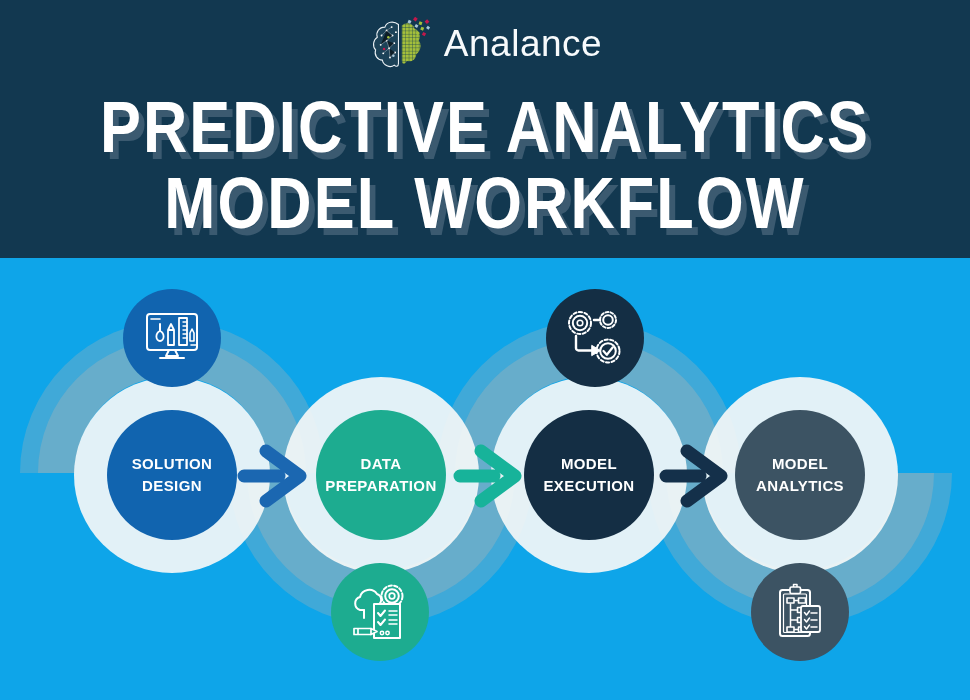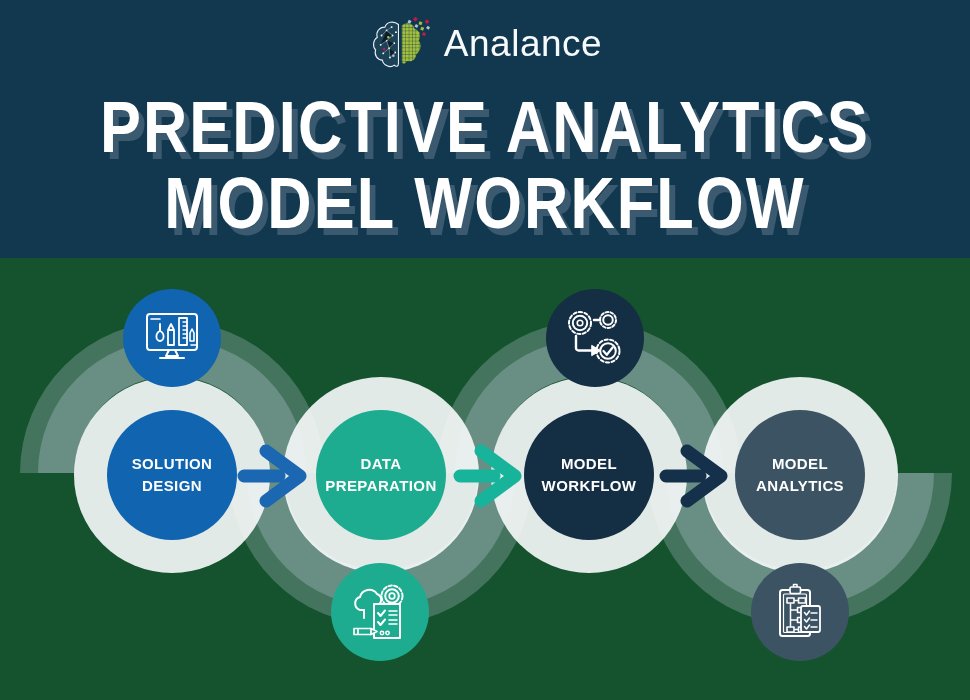--- a/index.html
+++ b/index.html
@@ -25,21 +25,21 @@
         display:flex;align-items:center;justify-content:center;}
   .icon-circle svg{width:64px;height:64px;}
   .s1{left:107px;top:410px;} .s2{left:316px;top:410px;}
   .s3{left:524px;top:410px;} .s4{left:735px;top:410px;}
   .i1{left:123px;top:289px;} .i2{left:331px;top:563px;}
   .i3{left:546px;top:289px;} .i4{left:751px;top:563px;}
 </style>
 </head>
 <body>
 
-<div class="canvas" style="background: #14532d;">
+<div class="canvas" style="background: #0ea5e9;">
 
   <div class="header" style="background: rgb(18, 56, 80);">
     <div class="logo">
       <svg width="66" height="62" viewBox="0 0 78 64">
         <defs>
           <pattern id="grid" width="4" height="4" patternUnits="userSpaceOnUse">
             <rect width="4" height="4" fill="#a4bf3b"></rect>
             <path d="M0 0 H4 M0 0 V4" stroke="#123850" stroke-width="0.8" fill="none"></path>
           </pattern>
         </defs>
@@ -120,21 +120,21 @@
   <div class="step-circle s2" style="background: rgb(29, 172, 144);">
     <span>DATA</span>
     <span>PREPARATION</span>
   </div>
   <div class="step-circle s1" style="background: rgb(17, 100, 175);">
     <span>SOLUTION</span>
     <span>DESIGN</span>
   </div>
   <div class="step-circle s3" style="background: rgb(20, 46, 68);">
     <span>MODEL</span>
-    <span>WORKFLOW</span>
+    <span>EXECUTION</span>
   </div>
   <div class="step-circle s4" style="background: rgb(60, 83, 99);">
     <span>MODEL</span>
     <span>ANALYTICS</span>
   </div>
 
   <div class="icon-circle i1" style="background: rgb(17, 100, 175);">
     <svg viewBox="0 0 64 64" fill="none" stroke="#ffffff" stroke-width="2" stroke-linecap="round" stroke-linejoin="round">
       <rect x="7" y="8" width="50" height="36" rx="3"></rect>
       <path d="M11 13 h9" stroke-width="1.6"></path>

